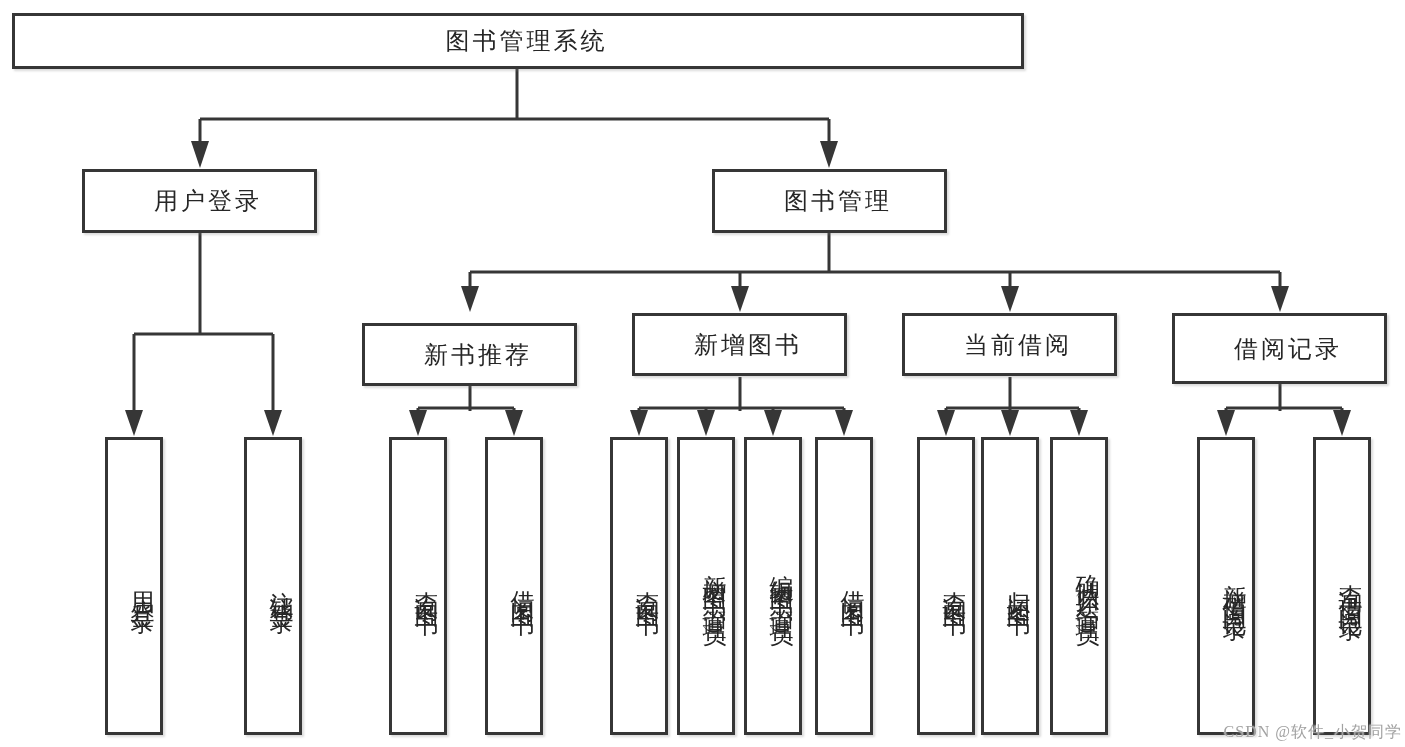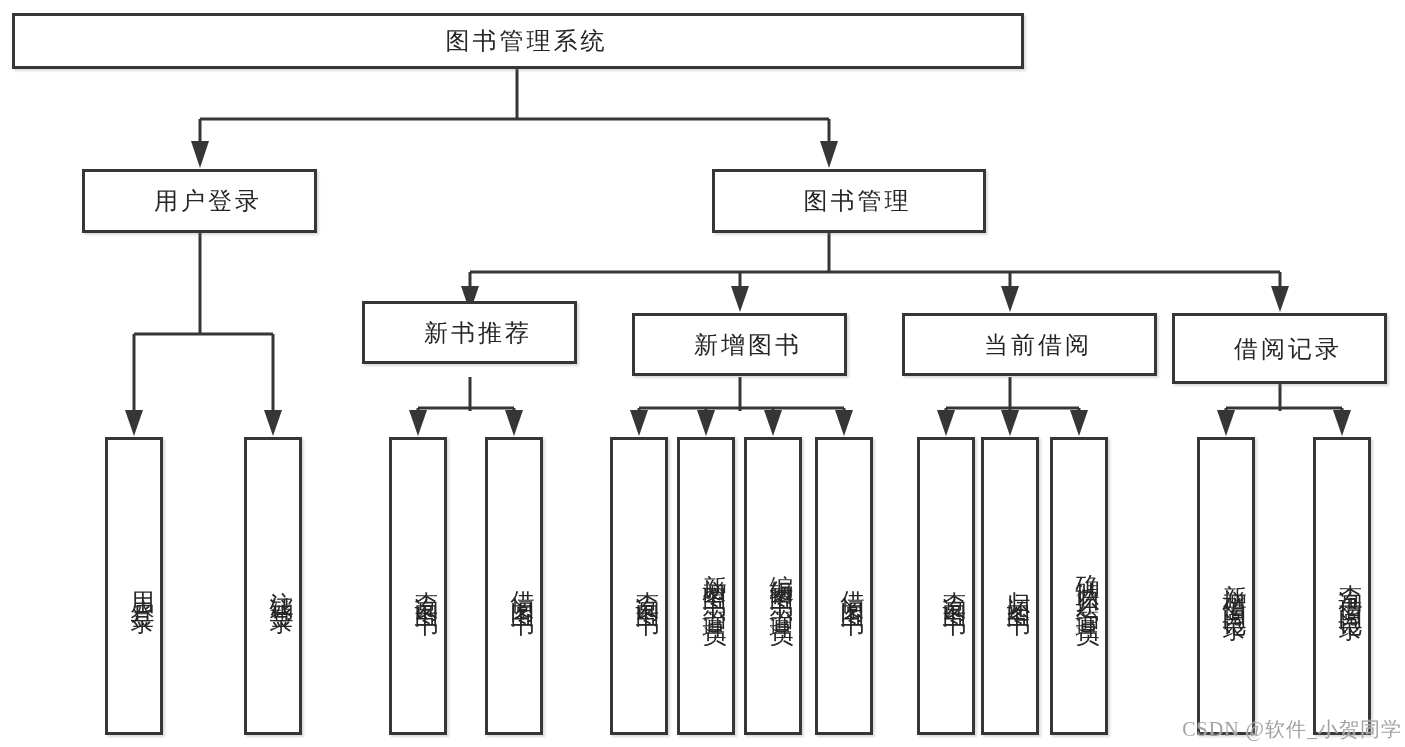--- a/index.html
+++ b/index.html
@@ -46,21 +46,21 @@
     font-size: 24px;
     writing-mode: vertical-rl;
     text-orientation: mixed;
     letter-spacing: 7px;
     line-height: 1;
   }
   .watermark {
     position: absolute;
     right: 3px;
     bottom: 4px;
-    font-size: 20px;
+    font-size: 16px;
     color: #a2a2a2;
     letter-spacing: 1px;
     text-shadow: 0 0 2px #ffffff;
     z-index: 3;
     white-space: nowrap;
   }
 </style>
 </head>
 <body>
 
@@ -94,25 +94,25 @@
       <polygon points="1001,410 1019,410 1010,436"></polygon>
       <polygon points="1070,410 1088,410 1079,436"></polygon>
       <polygon points="1217,410 1235,410 1226,436"></polygon>
       <polygon points="1333,410 1351,410 1342,436"></polygon>
     </g>
   </svg>
 
   <div class="node h" style="left:12px; top:13px; width:1012px; height:56px">图书管理系统</div>
 
   <div class="node h" style="left:82px; top:169px; width:235px; height:64px">用户登录</div>
-  <div class="node h" style="left:712px; top:169px; width:274px; height:64px">图书管理</div>
+  <div class="node h" style="left:712px; top:169px; width:235px; height:64px">图书管理</div>
 
-  <div class="node h" style="left:362px; top:301px; width:215px; height:63px">新书推荐</div>
+  <div class="node h" style="left:362px; top:323px; width:215px; height:63px">新书推荐</div>
   <div class="node h" style="left:632px; top:313px; width:215px; height:63px">新增图书</div>
-  <div class="node h" style="left:902px; top:313px; width:255px; height:63px">当前借阅</div>
+  <div class="node h" style="left:902px; top:313px; width:215px; height:63px">当前借阅</div>
   <div class="node h" style="left:1172px; top:313px; width:215px; height:71px">借阅记录</div>
 
   <div class="node v" style="left:105px; top:437px">用户登录</div>
   <div class="node v" style="left:244px; top:437px">注销登录</div>
 
   <div class="node v" style="left:389px; top:437px">查询图书</div>
   <div class="node v" style="left:485px; top:437px">借阅图书</div>
 
   <div class="node v" style="left:610px; top:437px">查询图书</div>
   <div class="node v" style="left:677px; top:437px">新增图书（管理员）</div>

